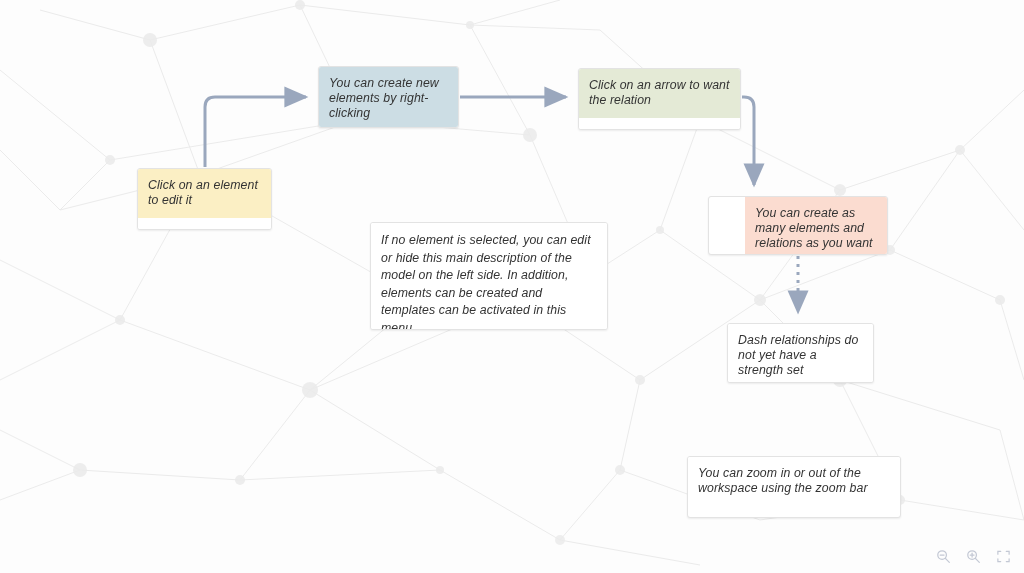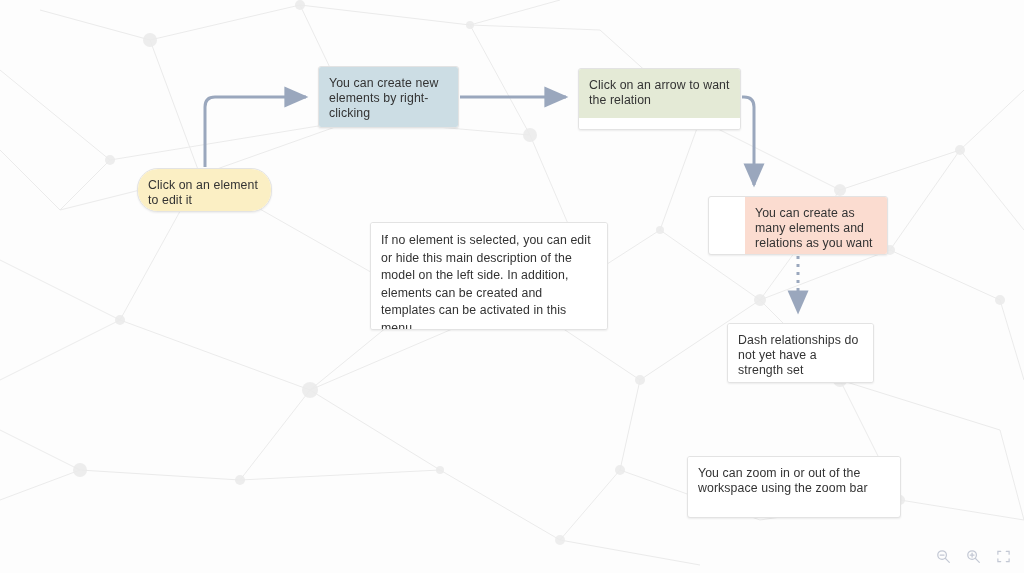--- a/index.html
+++ b/index.html
@@ -31,20 +31,21 @@
   }
 
   .node {
     position: absolute;
     background: #ffffff;
     border: 1px solid #e3e3e3;
     border-radius: 3px;
     box-sizing: border-box;
     box-shadow: 0 1px 2px rgba(0,0,0,0.07);
     overflow: hidden;
+    font-style: italic;
   }
   .node-header {
     padding: 9px 10px 10px 10px;
     font-size: 12.3px;
     line-height: 15px;
     color: #333333;
     letter-spacing: 0.1px;
   }
   .node-body {
     background: #ffffff;
@@ -155,21 +156,21 @@
 
     <path d="M205,167 L205,107 Q205,97 215,97 L306,97" fill="none" stroke="#9aa7bd" stroke-width="3" stroke-linecap="butt" marker-end="url(#arrow)"></path>
 
     <path d="M460,97 L566,97" fill="none" stroke="#9aa7bd" stroke-width="3" stroke-linecap="butt" marker-end="url(#arrow)"></path>
 
     <path d="M742,97 L744,97 Q754,97 754,107 L754,185" fill="none" stroke="#9aa7bd" stroke-width="3" stroke-linecap="butt" marker-end="url(#arrow)"></path>
 
     <path d="M798,256 L798,312" fill="none" stroke="#9aa7bd" stroke-width="3" stroke-dasharray="3 5" stroke-linecap="butt" marker-end="url(#arrow-dot)"></path>
   </svg>
 
-  <div class="node" style="left:137px; top:168px; width:135px; height:44px;border-radius:21px;">
+  <div class="node" style="left:137px; top:168px; width:135px; height:62px;">
     <div class="node-header" style="background:#fbefc4;">
       <span>Click on an element to edit it</span>
     </div>
     <div class="node-body"></div>
   </div>
 
   <div class="node" style="left:318px; top:66px; width:141px; height:62px;">
     <div class="node-header" style="background:#ccdde4;">
       <span>You can create new ele­ments by right-clicking</span>
     </div>

